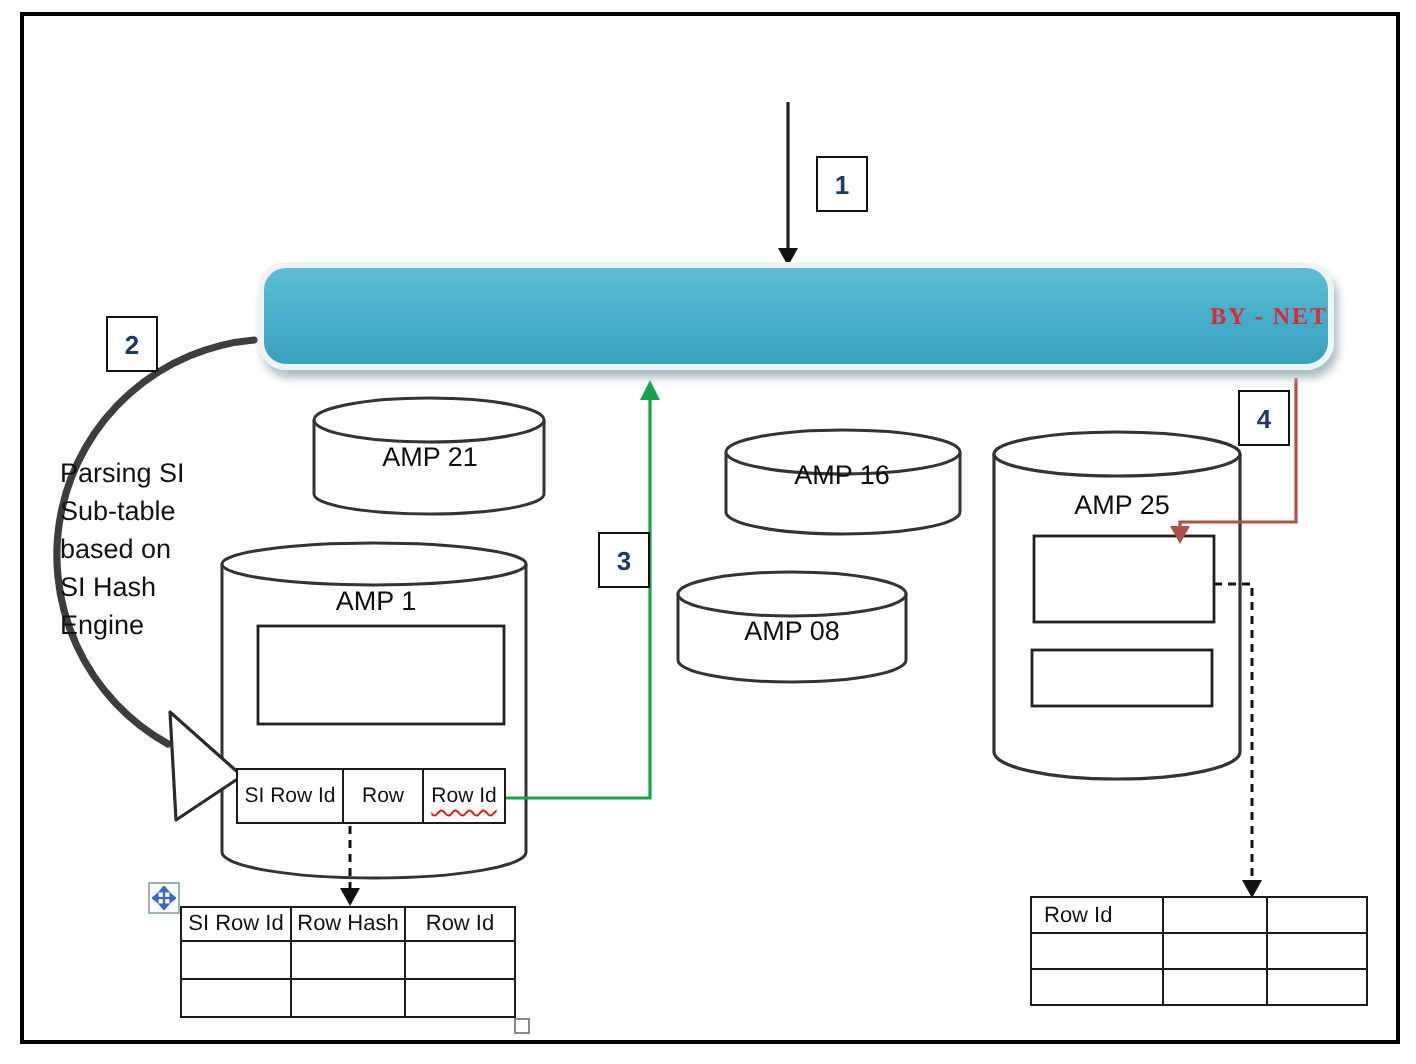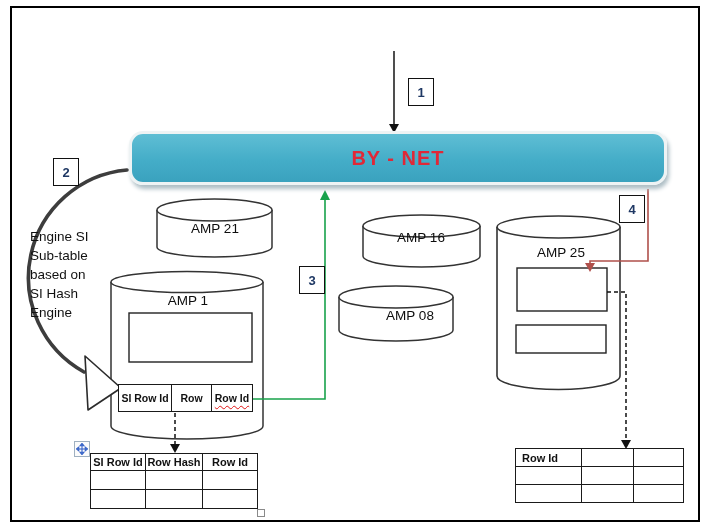--- a/index.html
+++ b/index.html
@@ -20,45 +20,45 @@
     border:1px solid #c2d093;box-shadow:3px 4px 0 #d9d9d2;
     display:flex;align-items:center;justify-content:center;
     font-size:17px;font-weight:bold;color:var(--engine-text,#f52a0a);
   }
   
   #bynet-box{
     left:129px;top:131px;width:532px;height:48px;z-index:2;
     background:linear-gradient(180deg,#5fbed4 0%,#44adc8 55%,#3aa2be 100%);
     border:3px solid #eef3f4;border-radius:14px;
     box-shadow:2px 4px 4px #aebec5;
-    display:flex;align-items:center;justify-content:center;
-    font-size:20px;font-weight:bold;letter-spacing:1px;color:var(--bynet-text,#e02837);
+    display:flex;align-items:center;justify-content:flex-end;
+    font-size:12px;font-weight:bold;letter-spacing:1px;color:var(--bynet-text,#e02837);font-family:Liberation Serif, serif;
   }
   
   .step-box{
     width:24px;height:26px;background:#fff;border:1.5px solid #111;z-index:3;
     display:flex;align-items:center;justify-content:center;
     font-size:13px;font-weight:bold;color:var(--number-navy,#1f3864);
   }
   #step1{left:408px;top:78px;}
   #step2{left:53px;top:158px;}
   #step3{left:299px;top:266px;}
   #step4{left:619px;top:195px;}
   
   #side-note{left:30px;top:227px;z-index:2;font-size:13.5px;line-height:19px;color:#111;}
   
   .amp-label{font-size:13.5px;color:#0d0d0d;z-index:2;}
   #amp23-label{left:215px;top:221px;}
   #amp4-label {left:188px;top:293px;}
   #amp12-label{left:421px;top:230px;}
-  #amp08-label{left:396px;top:308px;margin-left:14px;}
+  #amp08-label{left:396px;top:308px;}
   #amp25-label{left:561px;top:245px;}
   
   table.dt{border-collapse:collapse;table-layout:fixed;z-index:2;position:absolute;background:#fff;}
-  table.dt td,table.dt th{border:1.4px solid #1a1a1a;padding:0;font-weight:bold;
+  table.dt td,table.dt th{border:1.4px solid #1a1a1a;padding:0;font-weight:normal;
     font-size:11px;text-align:center;vertical-align:middle;overflow:hidden;}
   #si-subtable{left:118px;top:384px;}
   #si-subtable td{height:26px;font-size:10.5px;}
   #left-table{left:90px;top:453px;}
   #left-table tr.hdr th{height:16px;}
   #left-table tr.empty td{height:18px;}
   #right-table{left:515px;top:448px;}
   #right-table td{height:17px;}
   #right-table td.first{text-align:left;padding-left:6px;}
   .squiggle{text-decoration:underline wavy var(--squiggle-red,#e11) 1px;text-underline-offset:3px;}
@@ -132,21 +132,21 @@
     <span>2</span>
   </div>
   <div id="step3" class="abs step-box">
     <span>3</span>
   </div>
   <div id="step4" class="abs step-box">
     <span>4</span>
   </div>
 
   <div id="side-note" class="abs">
-    <div>Engine SI</div>
+    <div>Parsing SI</div>
     <div>Sub-table</div>
     <div>based on</div>
     <div>SI Hash</div>
     <div>Engine</div>
   </div>
 
   <div id="amp23-label" class="abs lbl amp-label centered">AMP 21</div>
   <div id="amp4-label" class="abs lbl amp-label centered">AMP 1</div>
   <div id="amp12-label" class="abs lbl amp-label centered">AMP 16</div>
   <div id="amp08-label" class="abs lbl amp-label centered">AMP 08</div>

